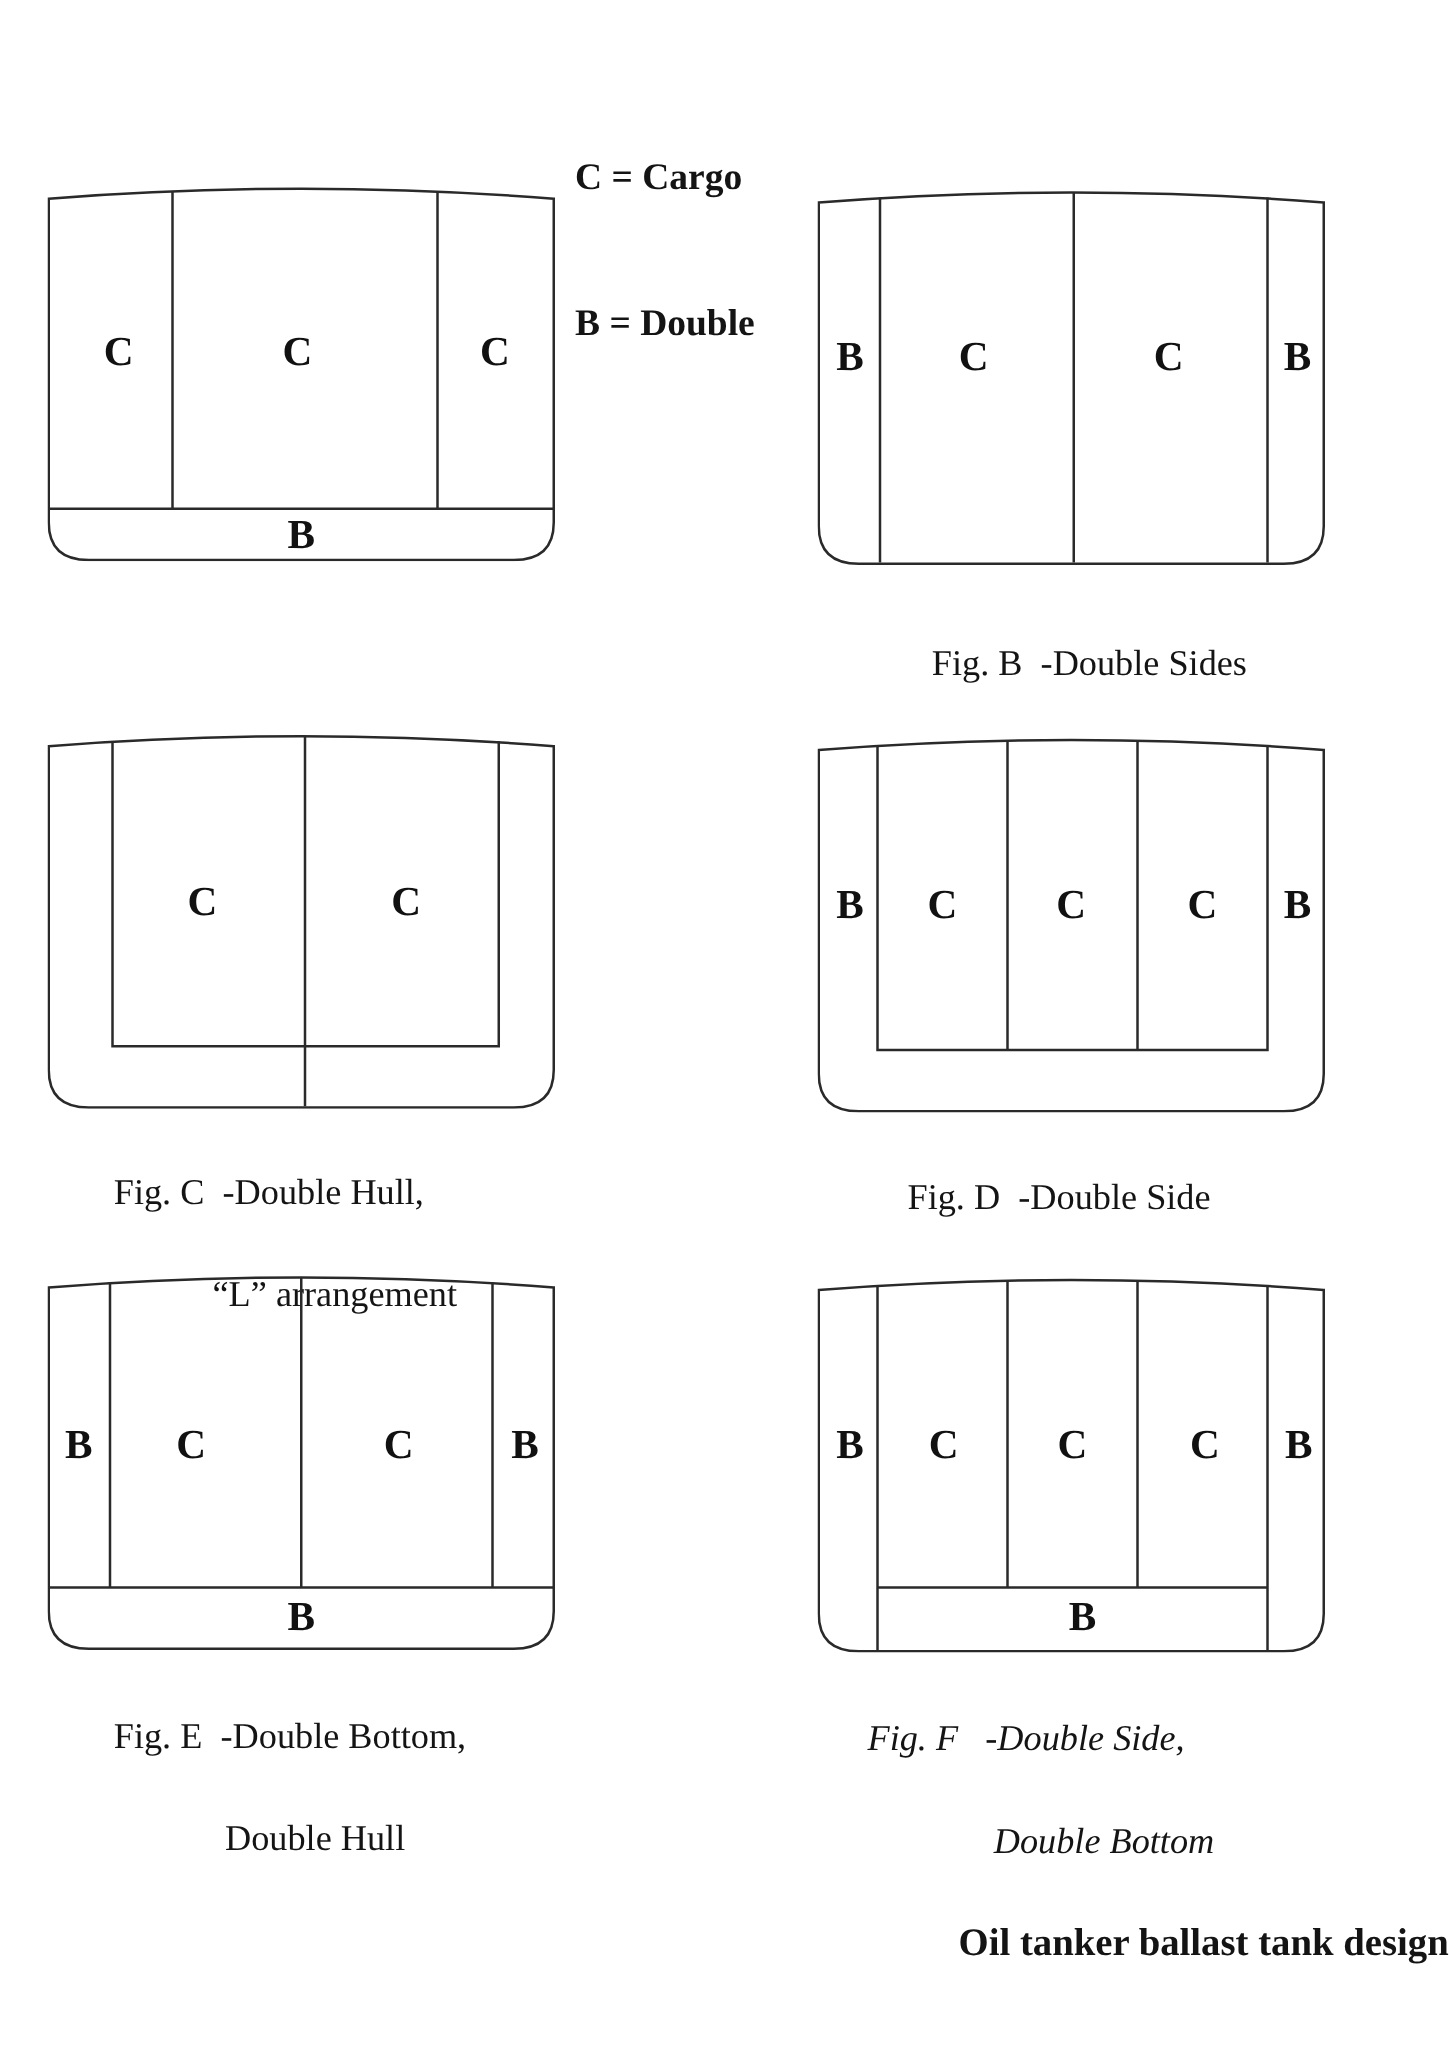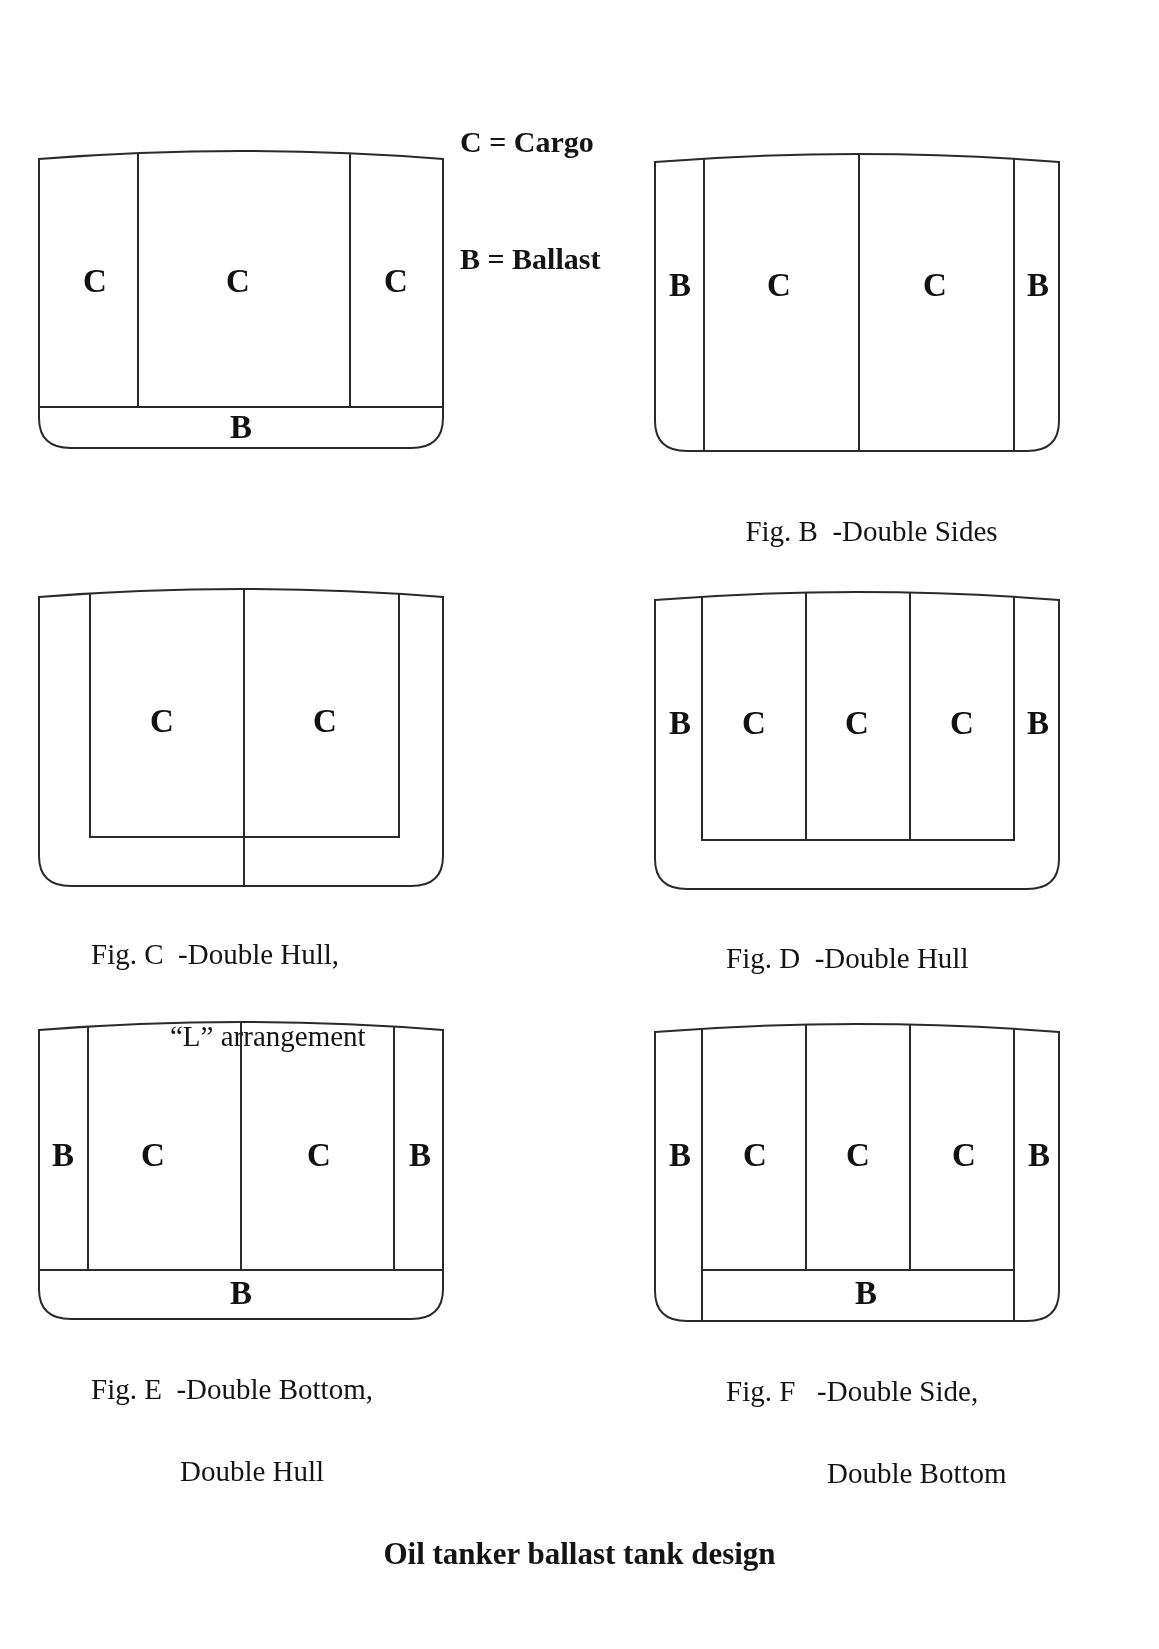--- a/index.html
+++ b/index.html
@@ -27,31 +27,31 @@
   }
   .cap{
     position:absolute;
     font-size:29px;line-height:41px;
     white-space:pre;
   }
   .cap.center{text-align:center;}
   .cap .l2{display:block;}
   .page-title{
     position:absolute;left:0;top:1536px;width:1159px;
-    text-align:center;font-weight:bold;font-size:31px;
+    text-align:right;font-weight:bold;font-size:31px;
   }
 </style>
 </head>
 <body>
 
 <div id="page">
 
   <div class="legend">
     <div>C = Cargo</div>
-    <div>B = Ballast</div>
+    <div>B = Double</div>
   </div>
 
   <svg class="ship" style="left:38px;top:147px" width="406" height="302" viewBox="0 0 406 302">
     <path d="M 1,12 Q 203,-4 405,12 L 405,271 Q 405,301 373,301 L 33,301 Q 1,301 1,271 Z"></path>
     <line x1="100" y1="6.5" x2="100" y2="260"></line>
     <line x1="312" y1="6.5" x2="312" y2="260"></line>
     <line x1="1" y1="260" x2="405" y2="260"></line>
     <text x="57" y="145">C</text>
     <text x="200" y="145">C</text>
     <text x="358" y="145">C</text>
@@ -89,21 +89,21 @@
     <polyline points="48,8 48,252 360,252 360,8"></polyline>
     <line x1="152" y1="5" x2="152" y2="252"></line>
     <line x1="256" y1="5" x2="256" y2="252"></line>
     <text x="26" y="146">B</text>
     <text x="100" y="146">C</text>
     <text x="203" y="146">C</text>
     <text x="308" y="146">C</text>
     <text x="384" y="146">B</text>
   </svg>
   <div class="cap" style="left:697px;top:897px;">
-    <span>Fig. D  -Double Hull</span>
+    <span>Fig. D  -Double Side</span>
   </div>
 
   <svg class="ship" style="left:38px;top:1018px" width="406" height="302" viewBox="0 0 406 302">
     <path d="M 1,12 Q 203,-4 405,12 L 405,271 Q 405,301 373,301 L 33,301 Q 1,301 1,271 Z"></path>
     <line x1="50" y1="8" x2="50" y2="252"></line>
     <line x1="203" y1="4" x2="203" y2="252"></line>
     <line x1="356" y1="8" x2="356" y2="252"></line>
     <line x1="1" y1="252" x2="405" y2="252"></line>
     <text x="25" y="148">B</text>
     <text x="115" y="148">C</text>
@@ -123,20 +123,20 @@
     <line x1="152" y1="5" x2="152" y2="250"></line>
     <line x1="256" y1="5" x2="256" y2="250"></line>
     <line x1="48" y1="250" x2="360" y2="250"></line>
     <text x="26" y="146">B</text>
     <text x="101" y="146">C</text>
     <text x="204" y="146">C</text>
     <text x="310" y="146">C</text>
     <text x="385" y="146">B</text>
     <text x="212" y="284">B</text>
   </svg>
-  <div class="cap" style="left:697px;top:1330px;">
+  <div class="cap" style="left:665px;top:1330px;font-style:italic;">
     <span>Fig. F   -Double Side,</span>
     <span class="l2" style="padding-left:130px">Double Bottom</span>
   </div>
 
   <div class="page-title">Oil tanker ballast tank design</div>
 
 </div>
 
 </body></html>

